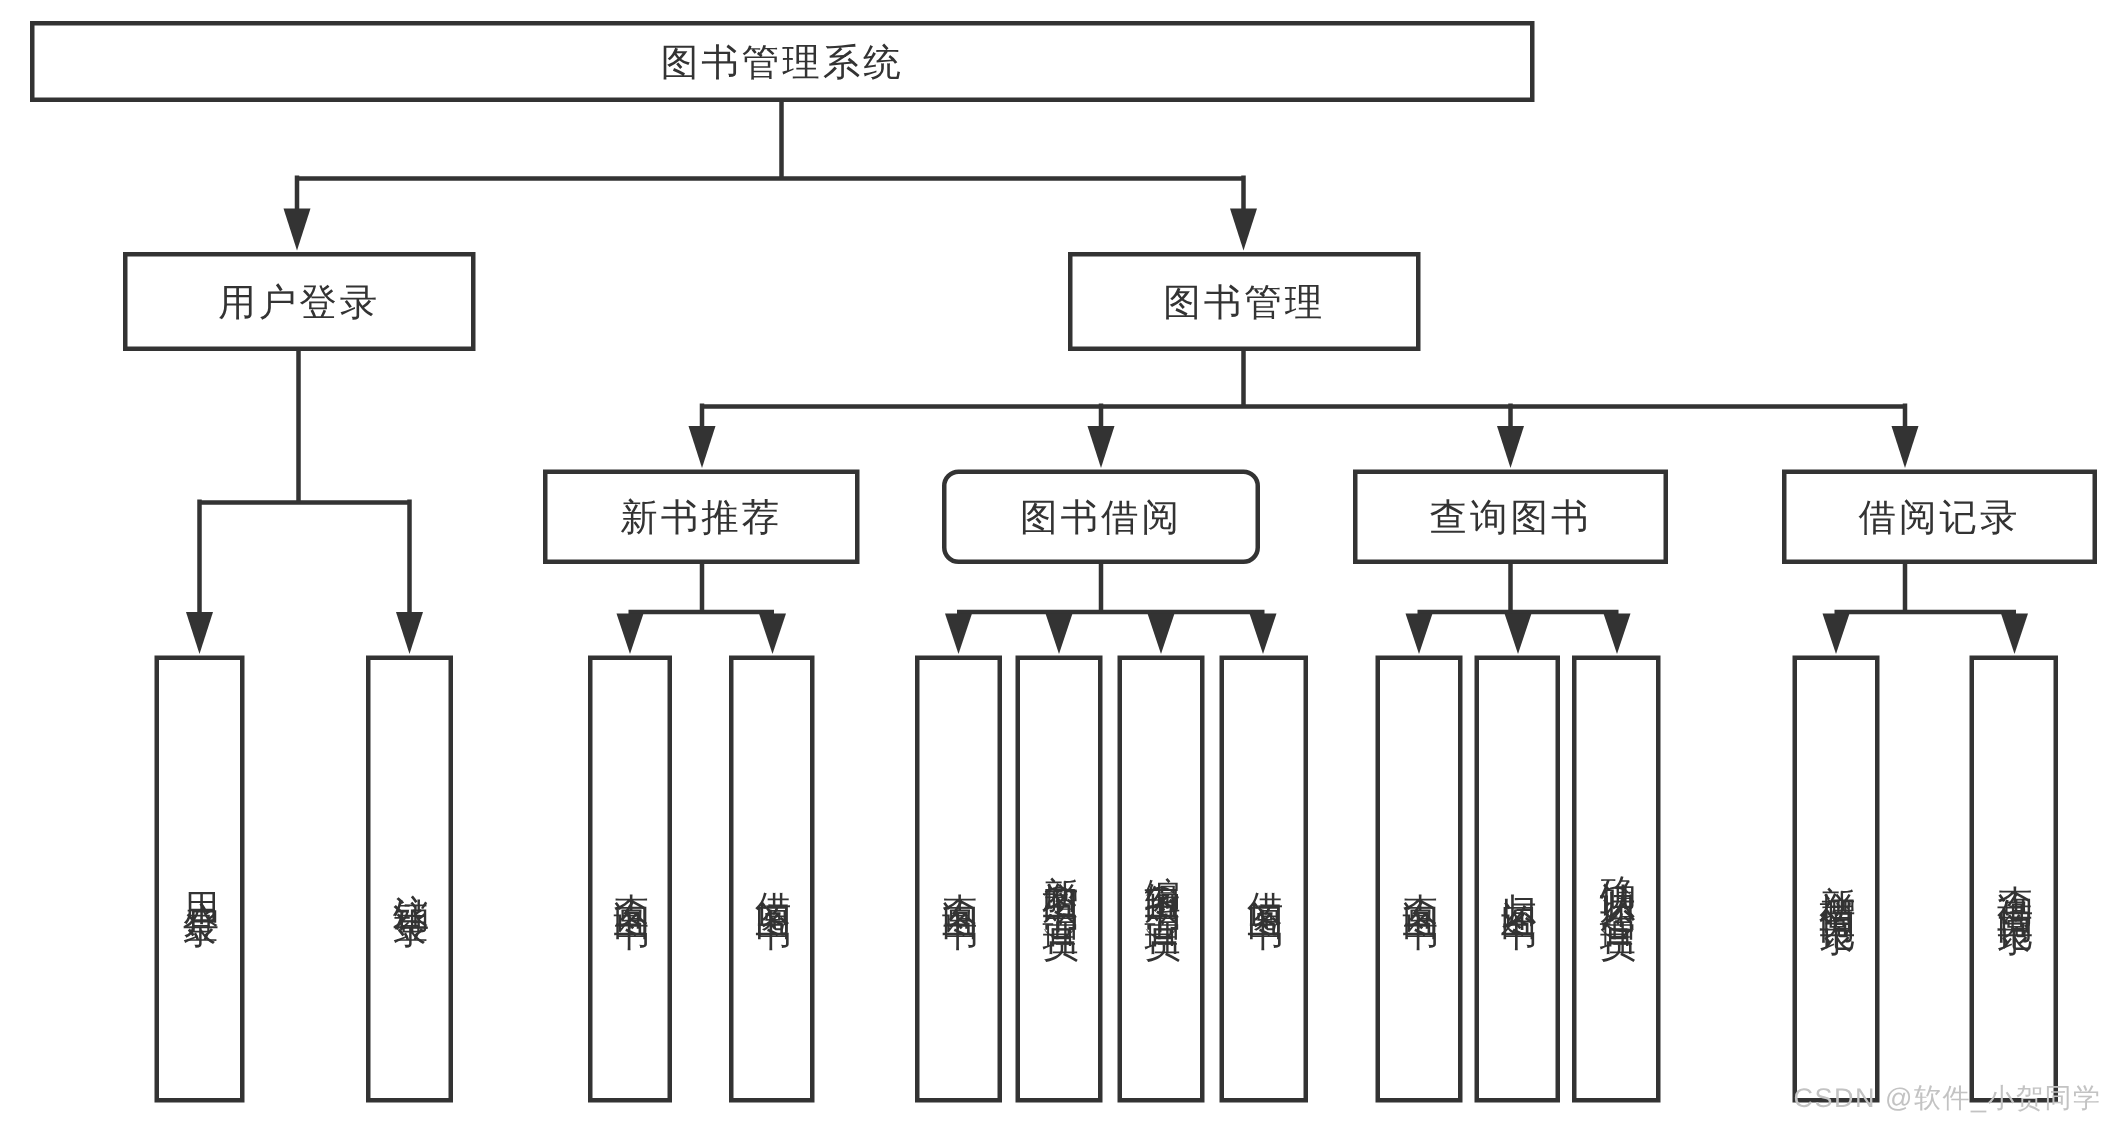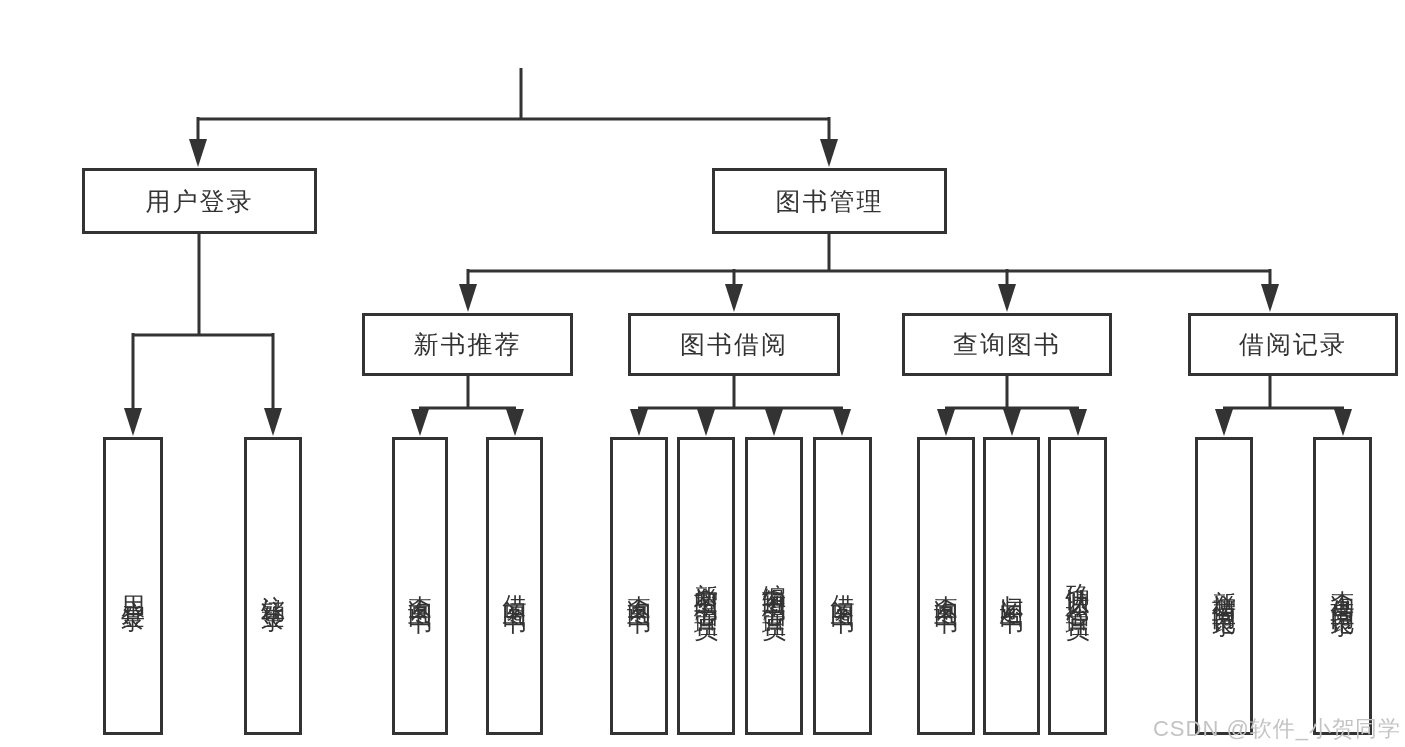--- a/index.html
+++ b/index.html
@@ -36,21 +36,21 @@
     text-orientation:mixed;
     font-size:24px;
     letter-spacing:5px;
     line-height:1;
     color:#333333;
   }
   #watermark{
     position:absolute;
     right:4px;
     bottom:3px;
-    font-size:22px;
+    font-size:18px;
     letter-spacing:1px;
     color:#c3c3c3;
     z-index:3;
     white-space:nowrap;
   }
 </style>
 </head>
 <body>
 
 <div id="canvas">
@@ -95,32 +95,35 @@
 
       <polygon points="937,409 955,409 946,436"></polygon>
       <polygon points="1003,409 1021,409 1012,436"></polygon>
       <polygon points="1069,409 1087,409 1078,436"></polygon>
 
       <polygon points="1215,409 1233,409 1224,436"></polygon>
       <polygon points="1334,409 1352,409 1343,436"></polygon>
     </g>
   </svg>
 
+  <div class="node h-node" style="left:20px;top:14px;width:1003px;height:54px;">
+    <span class="label">图书管理系统</span>
+  </div>
 
   <div class="node h-node" style="left:82px;top:168px;width:235px;height:66px;">
     <span class="label">用户登录</span>
   </div>
   <div class="node h-node" style="left:712px;top:168px;width:235px;height:66px;">
     <span class="label">图书管理</span>
   </div>
 
   <div class="node h-node" style="left:362px;top:313px;width:211px;height:63px;">
     <span class="label">新书推荐</span>
   </div>
-  <div class="node h-node" style="left:628px;top:313px;width:212px;height:63px;">
+  <div class="node h-node" style="left:628px;top:313px;width:212px;height:63px;border-radius:11px;">
     <span class="label">图书借阅</span>
   </div>
   <div class="node h-node" style="left:902px;top:313px;width:210px;height:63px;">
     <span class="label">查询图书</span>
   </div>
   <div class="node h-node" style="left:1188px;top:313px;width:210px;height:63px;">
     <span class="label">借阅记录</span>
   </div>
 
   <div class="node leaf" style="left:103px;top:437px;width:60px;height:298px;">

